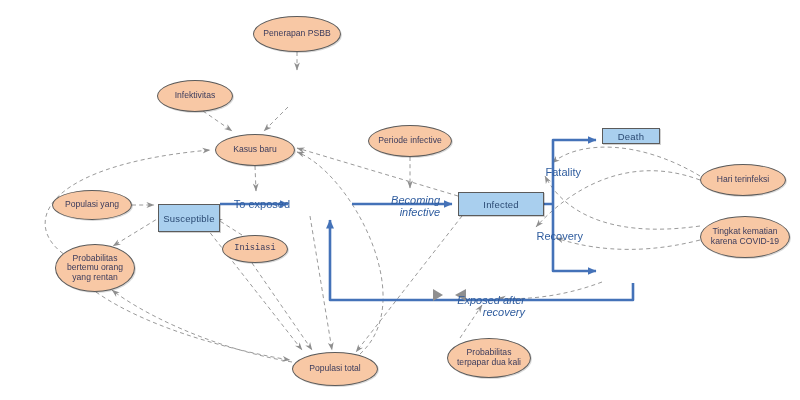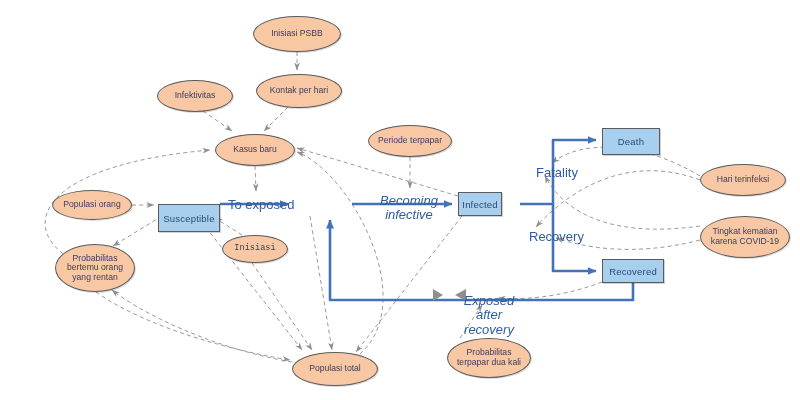--- a/index.html
+++ b/index.html
@@ -14,21 +14,21 @@
          display:flex;align-items:center;justify-content:center;
          font-size:9.5px;color:#2b4a73;letter-spacing:.2px;
          box-shadow:1px 1px 0 rgba(0,0,0,.18);}
   
   .aux{position:absolute;box-sizing:border-box;
        background:#f8c8a5;border:1px solid #5b5b5b;border-radius:50%;
        display:flex;align-items:center;justify-content:center;
        text-align:center;font-size:8.6px;color:#3b3b5c;line-height:1.12;
        padding:0 3px;box-shadow:1px 1px 0 rgba(0,0,0,.15);}
   
-  .flab{position:absolute;font-size:13px;color:#2f5c9e;text-align:center;
+  .flab{position:absolute;font-size:11px;color:#2f5c9e;text-align:right;
         line-height:1.1;white-space:nowrap;}
   .flab.wrap{white-space:normal;font-style:italic;}
 </style>
 </head>
 <body>
 
 <div id="canvas">
 
   <svg class="layer" viewBox="0 0 800 400">
     <defs>
@@ -79,47 +79,41 @@
     </g>
     <g>
       <path d="M455,295 L466,289 L466,301 z" fill="#8f8f8f"></path>
       <path d="M443,295 L433,289 L433,301 z" fill="#8f8f8f"></path>
     </g>
   </svg>
 
   <div class="stock" style="left:158px;top:204px;width:62px;height:28px;">
     <span>Susceptible</span>
   </div>
-  <div class="stock" style="left:458px;top:192px;width:44px;height:24px;align-items:center;">
+  <div class="stock" style="left:458px;top:192px;width:86px;height:24px;align-items:center;">
     <span>Infected</span>
   </div>
-  <div class="stock" style="left:602px;top:128px;width:58px;height:27px;">
+  <div class="stock" style="left:602px;top:128px;width:58px;height:16px;">
     <span>Death</span>
-  </div>
-  <div class="stock" style="left:602px;top:259px;width:62px;height:24px;">
-    <span>Recovered</span>
   </div>
 
   <div class="aux" style="left:253px;top:16px;width:88px;height:36px;">
-    <span>Inisiasi PSBB</span>
-  </div>
-  <div class="aux" style="left:256px;top:74px;width:86px;height:34px;">
-    <span>Kontak per hari</span>
+    <span>Penerapan PSBB</span>
   </div>
   <div class="aux" style="left:157px;top:80px;width:76px;height:32px;">
     <span>Infektivitas</span>
   </div>
   <div class="aux" style="left:215px;top:134px;width:80px;height:32px;">
     <span>Kasus baru</span>
   </div>
   <div class="aux" style="left:368px;top:125px;width:84px;height:32px;">
-    <span>Periode terpapar</span>
+    <span>Periode infective</span>
   </div>
   <div class="aux" style="left:52px;top:190px;width:80px;height:30px;">
-    <span>Populasi orang</span>
+    <span>Populasi yang</span>
   </div>
   <div class="aux" style="left:222px;top:235px;width:66px;height:28px;font-family:Liberation Mono, monospace;">
     <span>Inisiasi</span>
   </div>
   <div class="aux" style="left:55px;top:244px;width:80px;height:48px;">
     <span>Probabilitas bertemu orang yang rentan</span>
   </div>
   <div class="aux" style="left:700px;top:164px;width:86px;height:32px;text-align:center;">
     <span>Hari terinfeksi</span>
   </div>

